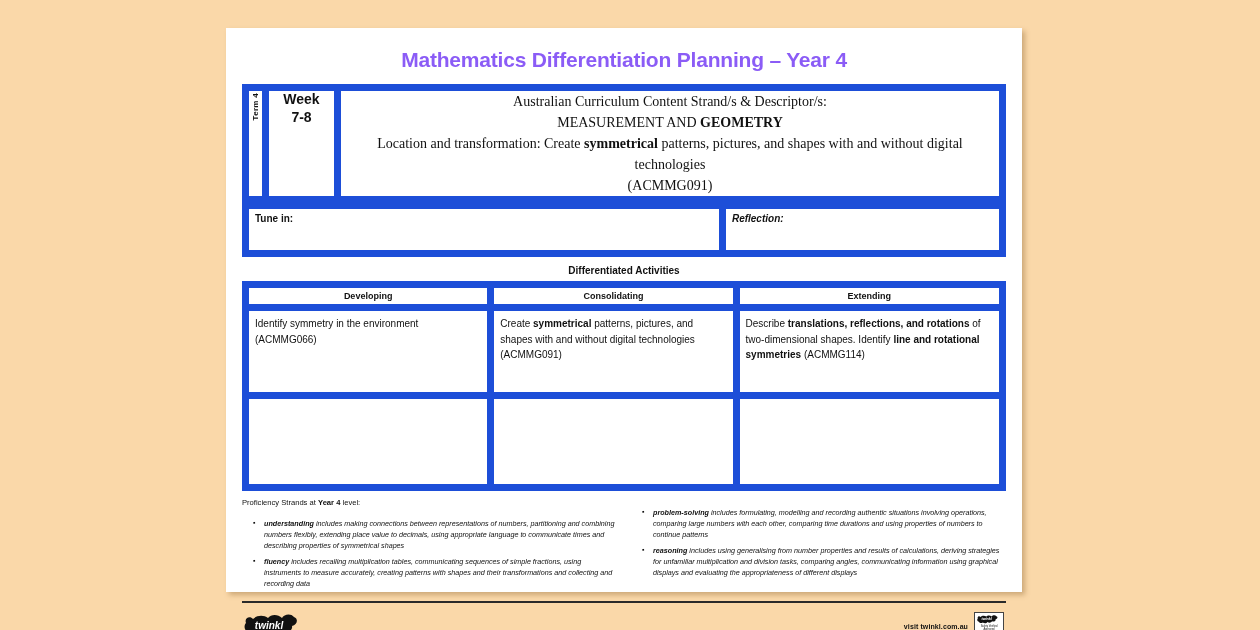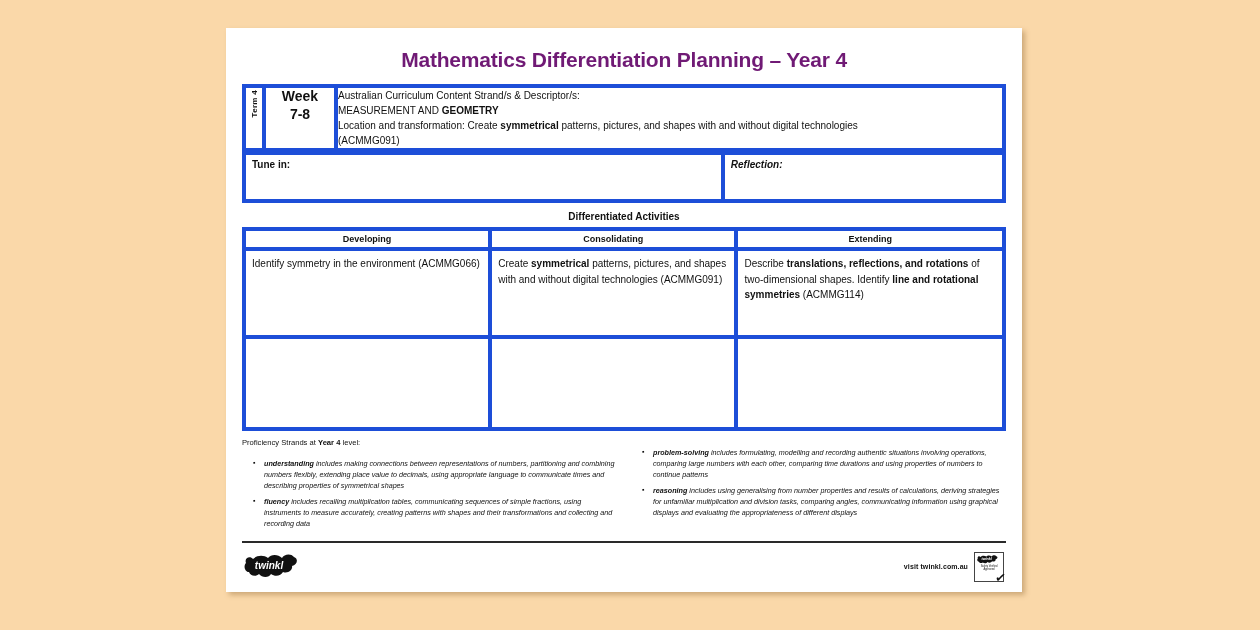--- a/index.html
+++ b/index.html
@@ -23,32 +23,32 @@
     box-shadow: 3px 3px 5px rgba(120,80,30,0.35);
     padding: 14px 16px 0 16px;
   }
 
   
   #doc-title {
     text-align: center;
     font-size: 21px;
     font-weight: bold;
     letter-spacing: -0.2px;
-    color: #701a75;
+    color: #8b5cf6;
     margin: 6px 0 12px 0;
   }
 
   
   .tbl {
     width: 100%;
     border-collapse: collapse;
     table-layout: fixed;
   }
   .tbl td, .tbl th {
-    border: 4px solid #1d4ed8;
+    border: 7px solid #1d4ed8;
     vertical-align: top;
     padding: 3px 5px;
   }
 
   
   #strand-table td { padding: 0; }
   .term-cell {
     width: 20px;
     text-align: center;
     vertical-align: middle;
@@ -68,25 +68,27 @@
     width: 72px;
     text-align: center;
     vertical-align: middle;
     font-size: 14px;
     font-weight: bold;
     line-height: 1.25;
     color: #111;
     padding: 4px 2px;
   }
   .strand-cell {
+    text-align: center;
     vertical-align: middle;
-    font-size: 10px;
+    font-size: 14px;
     line-height: 1.5;
     color: #111;
     padding: 7px 10px;
+    font-family: Liberation Serif, serif;
   }
   .strand-cell .b { font-weight: bold; }
 
   
   #tune-table { margin-top: -1px; }
   #tune-table td {
     height: 48px;
     font-size: 10px;
     font-weight: bold;
     color: #111;

